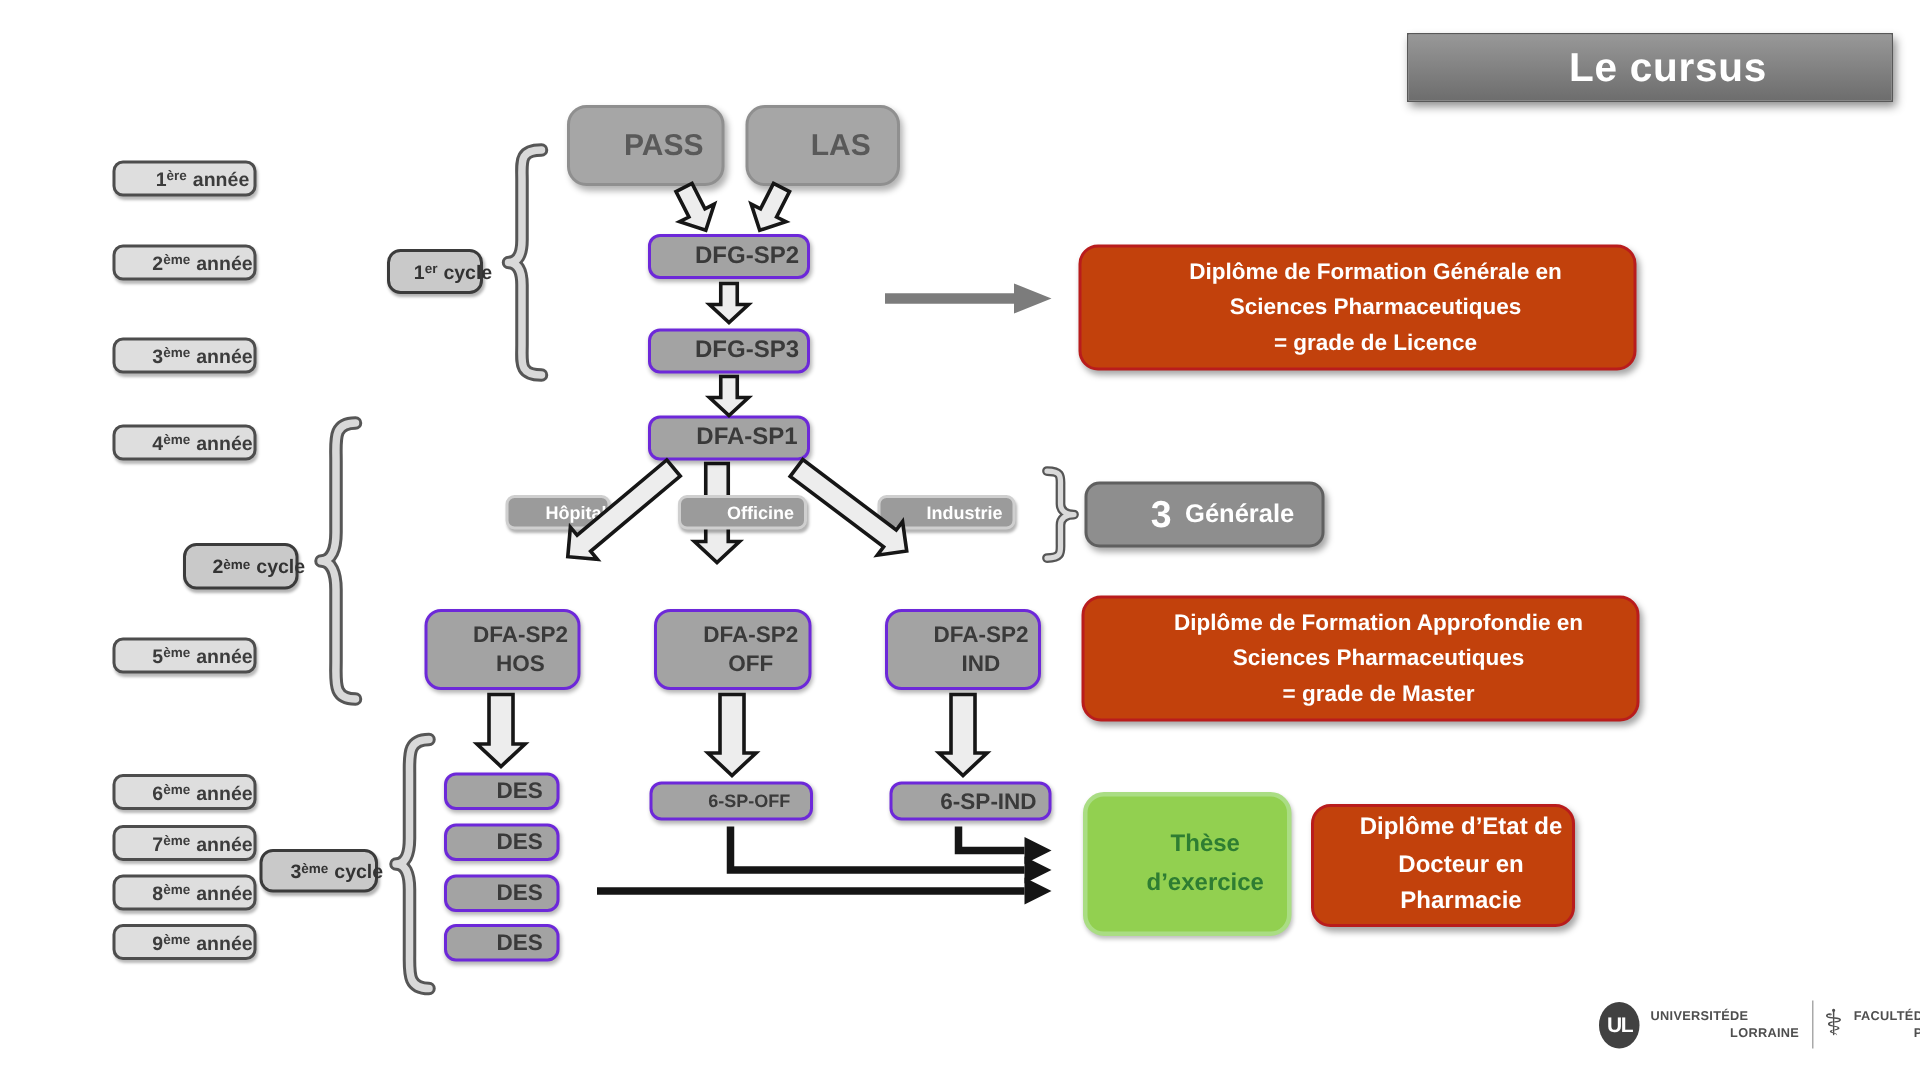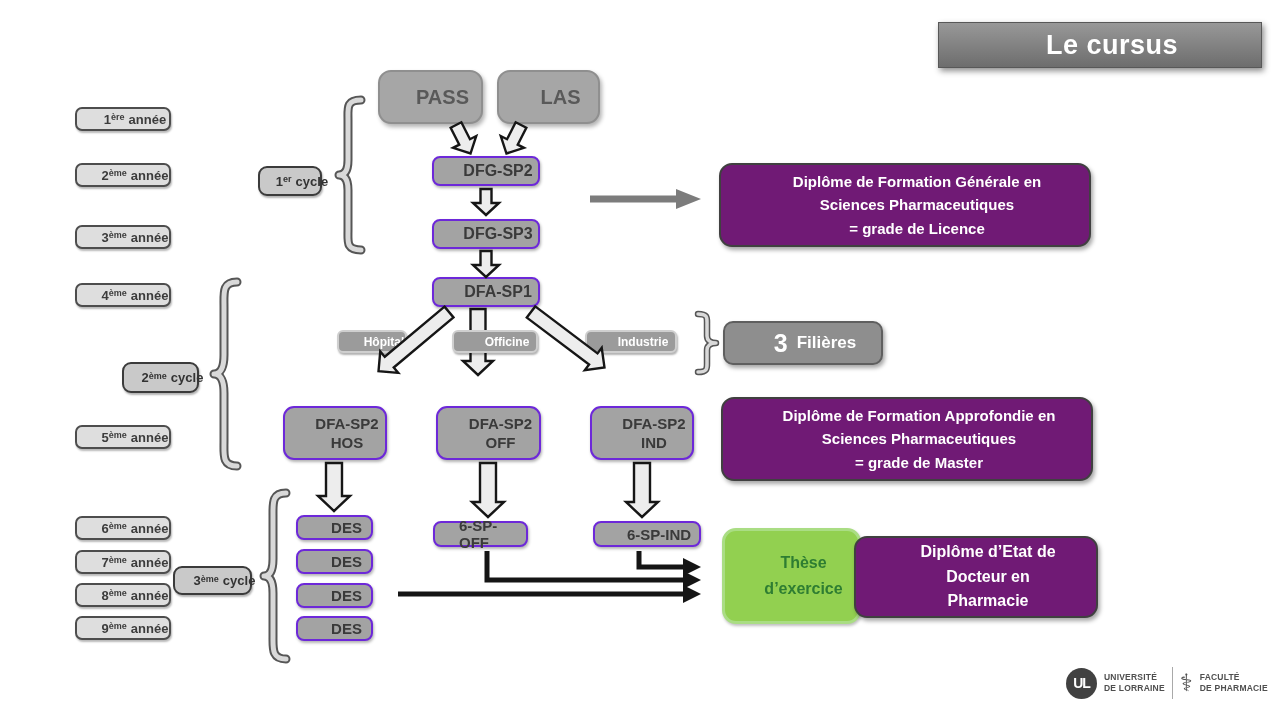--- a/index.html
+++ b/index.html
@@ -1,21 +1,21 @@
 <!DOCTYPE html>
 <html><head>
 <meta charset="utf-8">
 <style>
   html,body{margin:0;padding:0;background:#fff;}
   .stage{position:relative;width:1280px;height:715px;background:#ffffff;overflow:hidden;
          font-family:"Liberation Sans",sans-serif;}
   .layer{position:absolute;left:0;top:0;width:1280px;height:715px;pointer-events:none;}
   #svg-back{z-index:1;}
   .box{position:absolute;z-index:2;display:flex;align-items:center;justify-content:center;
-       box-sizing:border-box;font-weight:bold;text-align:left;padding-left:24px;}
+       box-sizing:border-box;font-weight:bold;text-align:center;padding-left:24px;}
   #svg-front{z-index:3;}
   .top{z-index:4;}
 
   
   .chip{left:75px;width:96px;height:24px;background:#dedede;border:2px solid #4d4d4d;
         border-radius:7px;font-size:13px;color:#3c3c3c;box-shadow:1px 2px 2px rgba(0,0,0,.28);}
   .chip sup,.cyc sup{font-size:9px;font-weight:bold;margin-top:-4px;}
   .chip .w,.cyc .w{margin-left:4px;}
 
   
@@ -36,40 +36,40 @@
   .fil{background:#9b9b9b;border:2px solid #cfcfcf;border-radius:6px;font-size:12px;color:#fff;
        box-shadow:1px 2px 2px rgba(0,0,0,.3);}
   .csp{background:#9b9b9b;border:2px solid #cfcfcf;border-radius:4px;font-size:14px;color:#fff;}
 
   
   .these{background:#92d050;border:3px solid #aadd84;border-radius:14px;color:#2e7d32;
          font-size:16px;flex-direction:column;line-height:1.6;box-shadow:1px 2px 3px rgba(0,0,0,.25);}
   .these span{display:block;}
 
   
-  .info{background:#701a75;border:2px solid #404040;border-radius:13px;color:#fff;font-size:15px;
+  .info{background:#c2410c;border:2px solid #b91c1c;border-radius:13px;color:#fff;font-size:15px;
         flex-direction:column;line-height:1.55;box-shadow:2px 3px 4px rgba(0,0,0,.35);}
   .info span{display:block;}
 
   
   .filieres{background:#8e8e8e;border:2px solid #5f5f5f;border-radius:10px;color:#fff;
             box-shadow:2px 3px 4px rgba(0,0,0,.35);}
   .filieres .n{font-size:25px;margin-right:9px;}
   .filieres .t{font-size:17px;}
 
   
   .title{background:linear-gradient(#989898,#6d6d6d);border:1px solid #585858;color:#fff;
          font-size:27px;letter-spacing:.5px;box-shadow:2px 3px 6px rgba(0,0,0,.45);}
 
   
   .footer{position:absolute;left:1066px;top:662px;height:42px;display:flex;align-items:center;
           gap:7px;z-index:4;}
   .ul-circle{width:31px;height:31px;border-radius:50%;background:#414141;color:#fff;display:flex;
              align-items:center;justify-content:center;font-weight:bold;font-size:14px;letter-spacing:-1px;}
-  .lg-text{display:flex;flex-direction:column;justify-content:center;font-weight:bold;
+  .lg-text{display:flex;flex-direction:row;justify-content:center;font-weight:bold;
            font-size:8.5px;line-height:1.3;color:#4f4f4f;letter-spacing:.2px;}
   .lg-div{width:1px;height:32px;background:#a9a9a9;}
   .pharm{font-size:24px;color:#4f4f4f;line-height:1;}
 
   
   .blk{fill:#ededed;stroke:#161616;stroke-width:2.4;stroke-linejoin:miter;}
   .bd{fill:none;stroke:#565656;stroke-width:9;stroke-linecap:round;stroke-linejoin:round;}
   .bl{fill:none;stroke:#d9d9d9;stroke-width:5;stroke-linecap:round;stroke-linejoin:round;}
   .bd2{fill:none;stroke:#565656;stroke-width:6.5;stroke-linecap:round;stroke-linejoin:round;}
   .bl2{fill:none;stroke:#d9d9d9;stroke-width:3.5;stroke-linecap:round;stroke-linejoin:round;}
@@ -185,47 +185,47 @@
     </div>
   <div class="box node node2" style="left:590px;top:406px;width:104px;height:54px">
       <span>DFA-SP2</span>
       <span>IND</span>
     </div>
 
   <div class="box node" style="left:296px;top:515px;width:77px;height:25px;font-size:15px">DES</div>
   <div class="box node" style="left:296px;top:549px;width:77px;height:25px;font-size:15px">DES</div>
   <div class="box node" style="left:296px;top:583px;width:77px;height:25px;font-size:15px">DES</div>
   <div class="box node" style="left:296px;top:616px;width:77px;height:25px;font-size:15px">DES</div>
-  <div class="box node" style="left:433px;top:521px;width:95px;height:26px;font-size:15px">6-SP-OFF</div>
+  <div class="box node" style="left:433px;top:521px;width:109px;height:26px;font-size:12px">6-SP-OFF</div>
   <div class="box node" style="left:593px;top:521px;width:108px;height:26px;font-size:15px">6-SP-IND</div>
 
   <div class="box these" style="left:722px;top:528px;width:139px;height:96px">
       <span>Thèse</span>
       <span>d’exercice</span>
     </div>
 
   <div class="box info" style="left:719px;top:163px;width:372px;height:84px">
       <span>Diplôme de Formation Générale en</span>
       <span>Sciences Pharmaceutiques</span>
       <span>= grade de Licence</span>
     </div>
   <div class="box info" style="left:721px;top:397px;width:372px;height:84px">
       <span>Diplôme de Formation Approfondie en</span>
       <span>Sciences Pharmaceutiques</span>
       <span>= grade de Master</span>
     </div>
-  <div class="box info" style="left:854px;top:536px;width:244px;height:82px;font-size:16px">
+  <div class="box info" style="left:874px;top:536px;width:176px;height:82px;font-size:16px">
       <span>Diplôme d’Etat de</span>
       <span>Docteur en</span>
       <span>Pharmacie</span>
     </div>
 
   <div class="box filieres" style="left:723px;top:321px;width:160px;height:44px">
       <span class="n">3</span>
-      <span class="t">Filières</span>
+      <span class="t">Générale</span>
     </div>
 
   <div class="box title top" style="left:938px;top:22px;width:324px;height:46px">Le cursus</div>
 
   <svg id="svg-front" class="layer">
     <g transform="translate(456,125) rotate(-27)">
       <polygon class="blk" points="-6,0 6,0 6,19 13,19 0,32 -13,19 -6,19"></polygon>
     </g>
     <g transform="translate(521,125) rotate(27)">
       <polygon class="blk" points="-6,0 6,0 6,19 13,19 0,32 -13,19 -6,19"></polygon>

